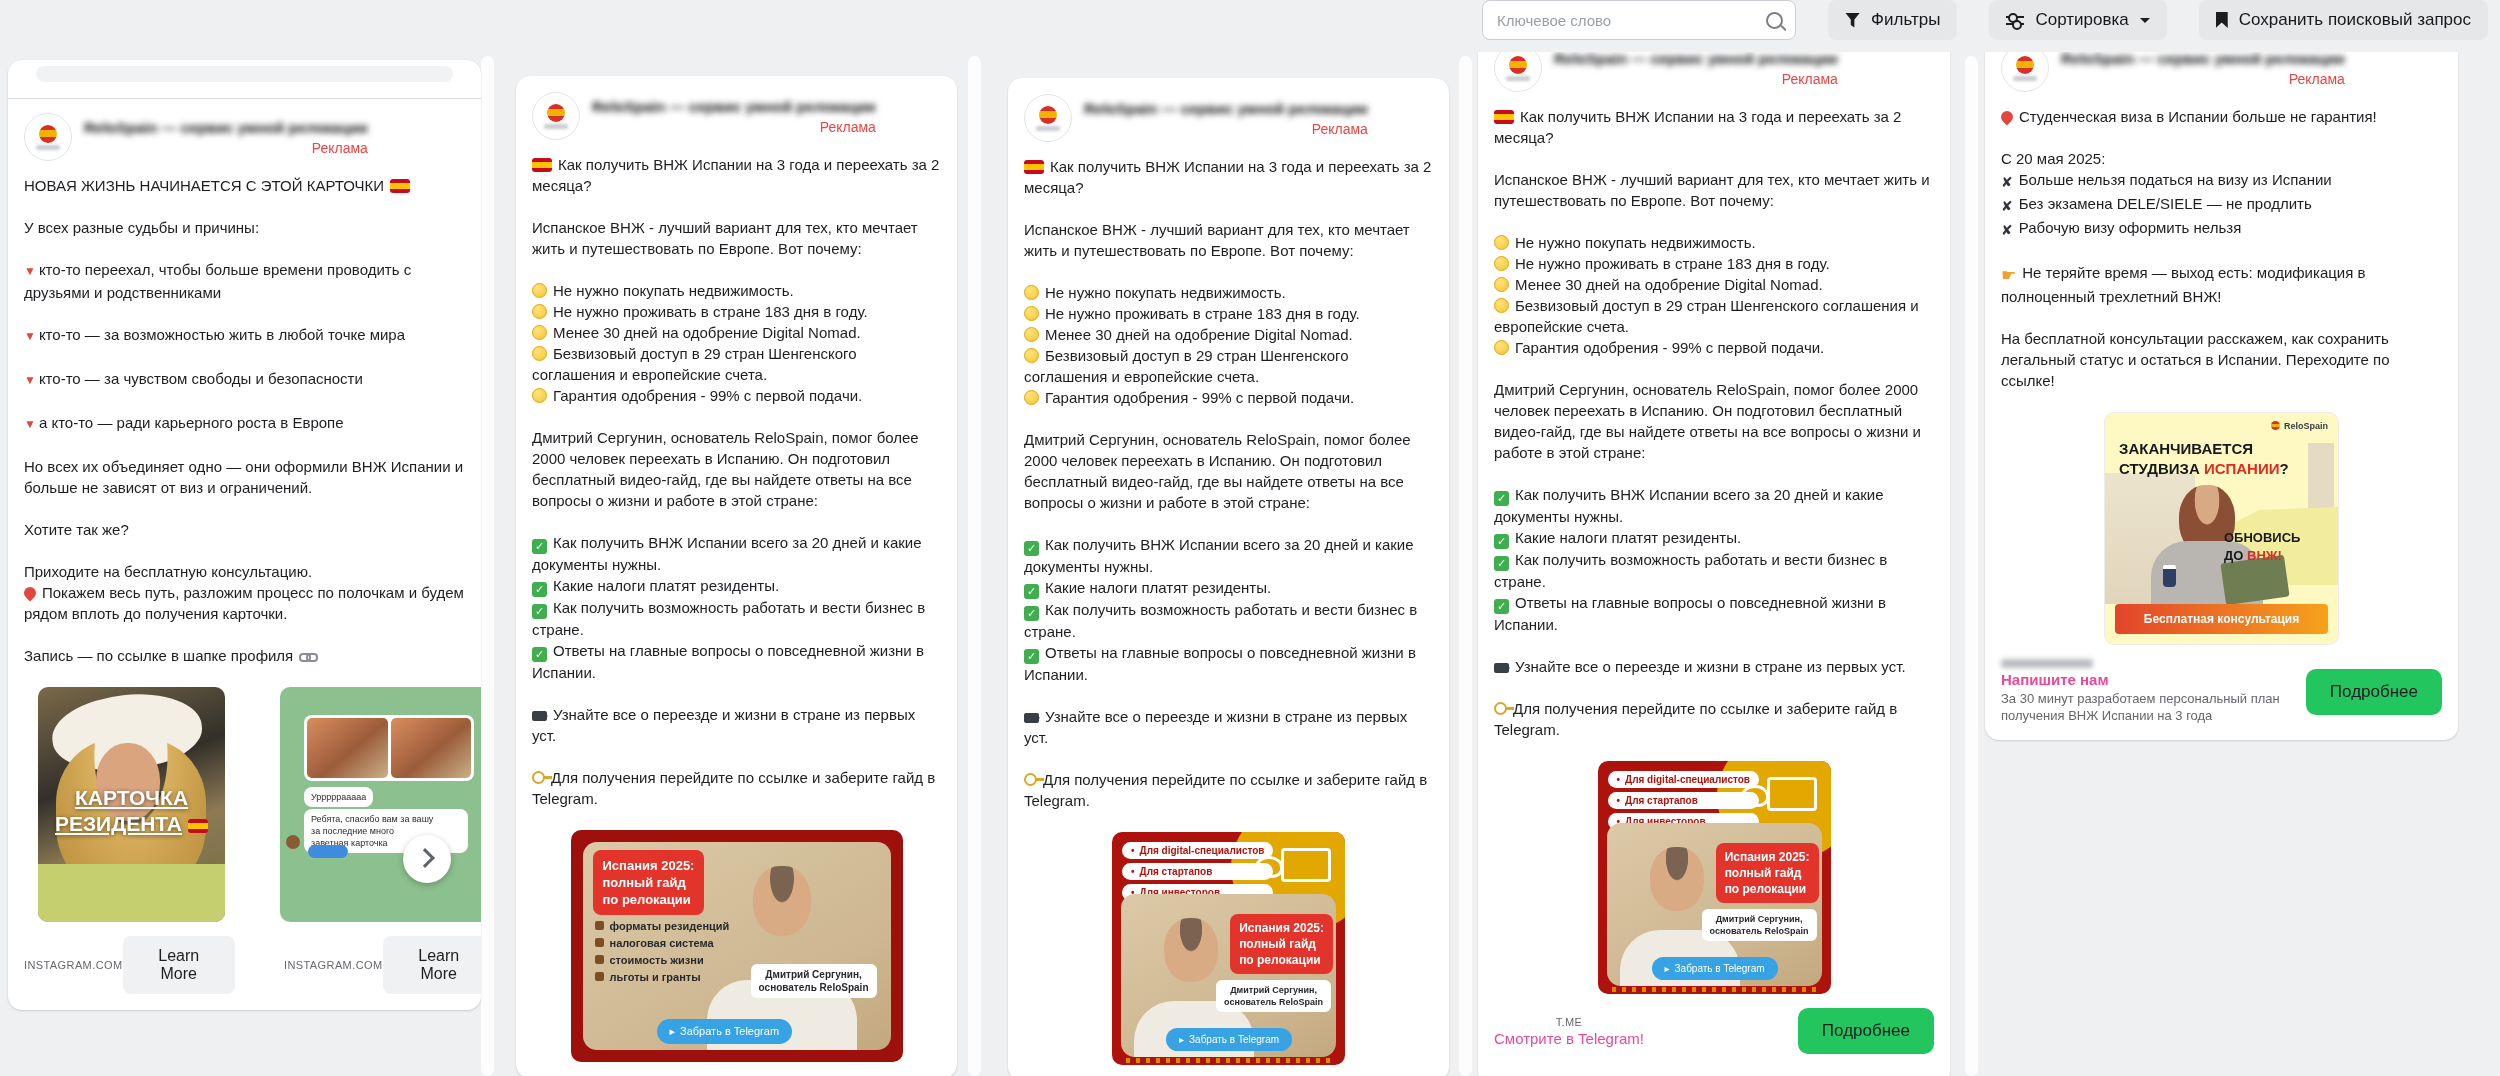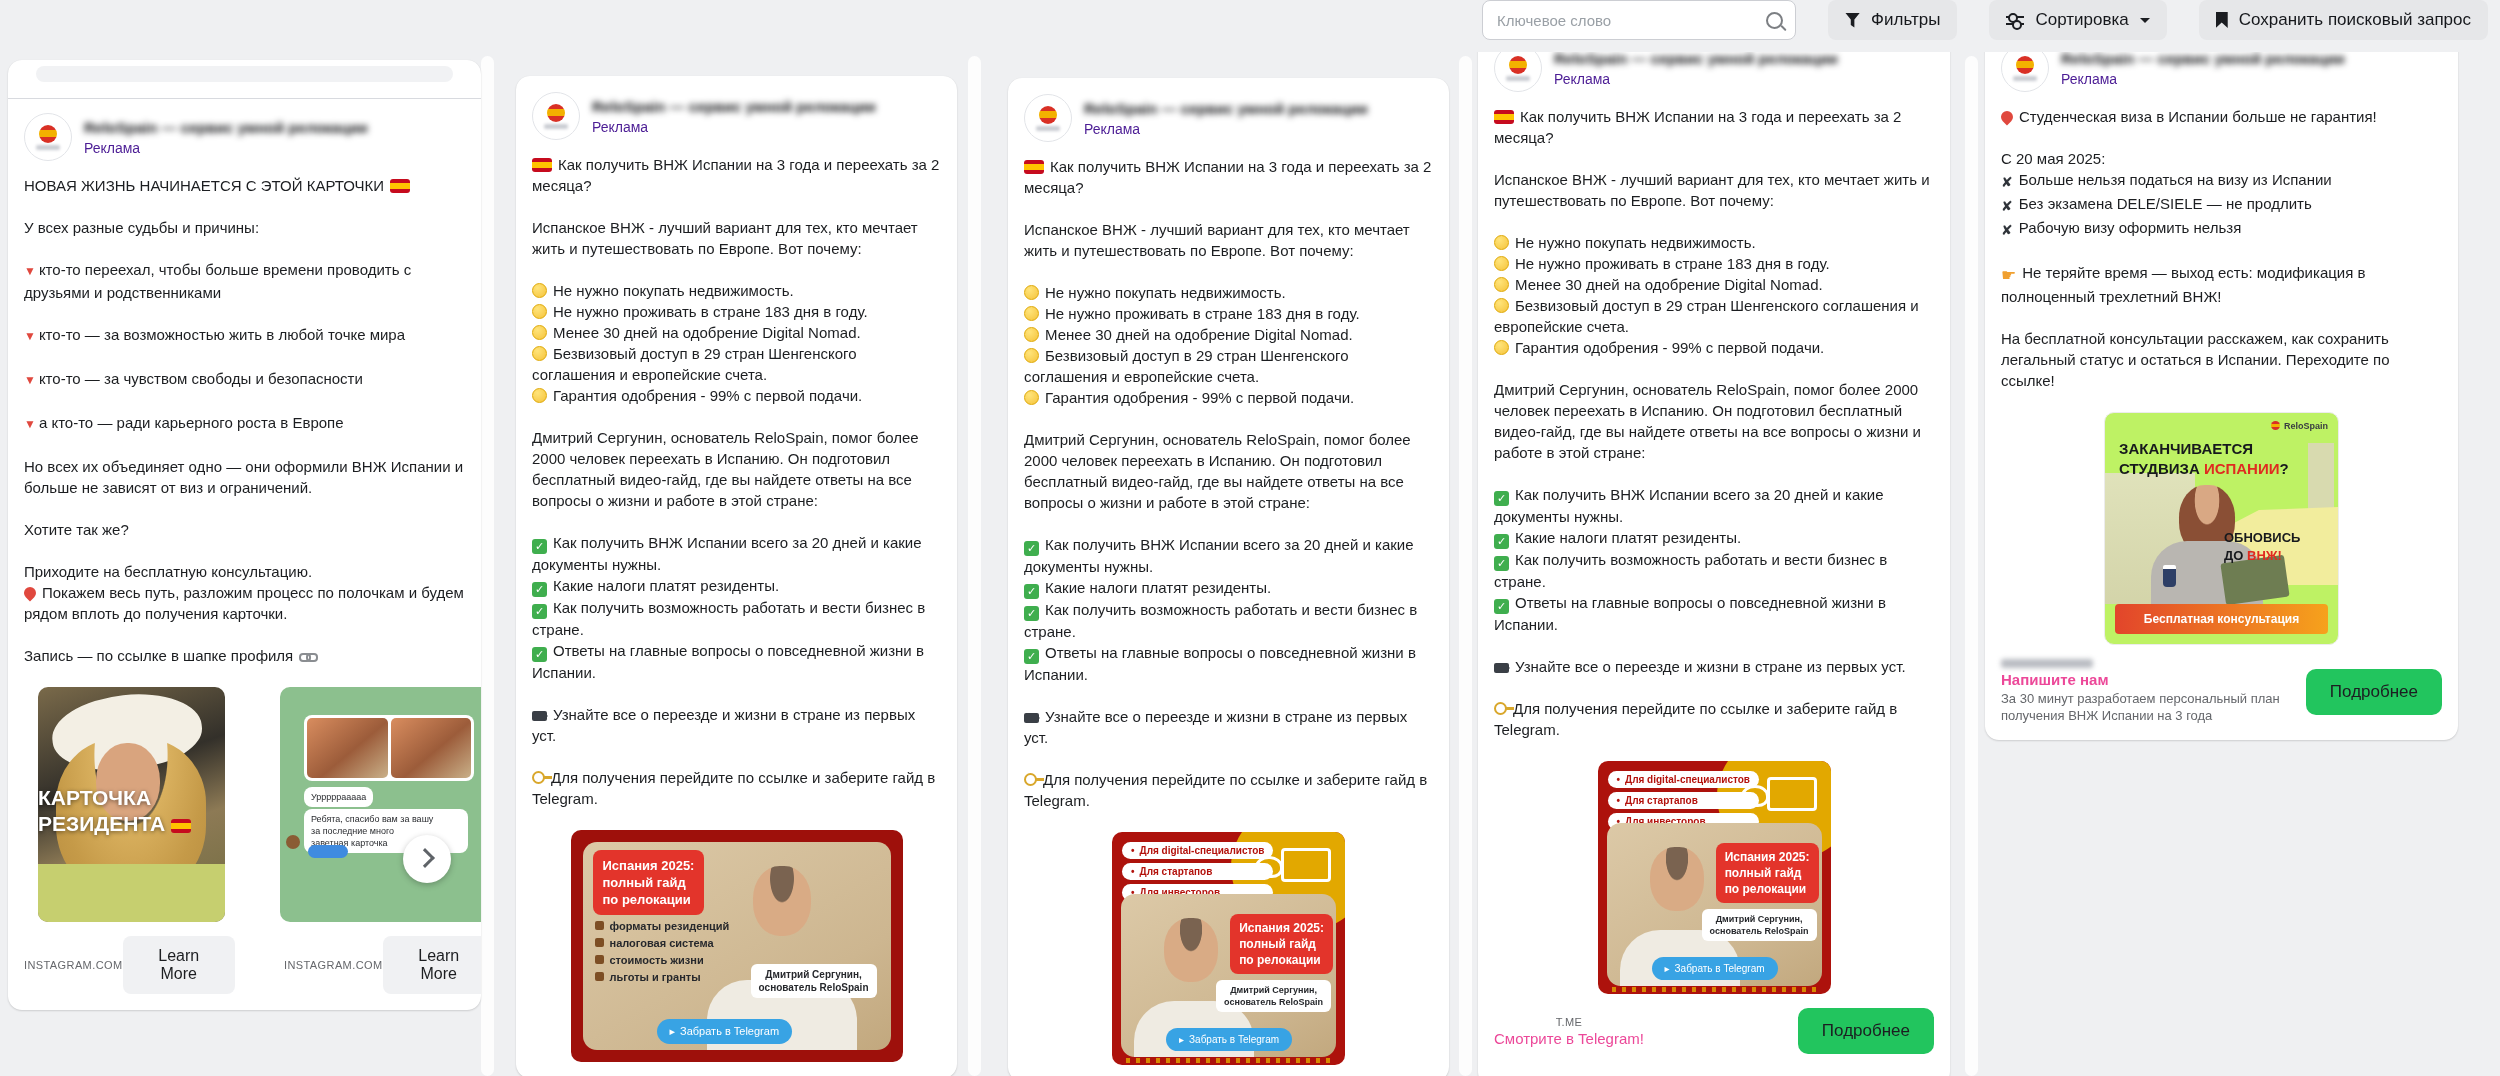--- a/index.html
+++ b/index.html
@@ -36,21 +36,21 @@
   .prev-pill{height:16px;background:#f1f2f4;border-radius:10px;margin:0 12px 16px;}
   .divider{border:none;border-top:1px solid #d8dadf;margin:0 -16px 14px;}
   
   .hdr{display:flex;align-items:center;gap:12px;margin-bottom:14px;}
   .avatar{width:48px;height:48px;border-radius:50%;border:1px solid #e2e4e8;box-sizing:border-box;
     background:#fff;display:flex;flex-direction:column;align-items:center;justify-content:center;gap:2px;flex:0 0 auto;filter:blur(.6px);}
   .avatar .dot{width:18px;height:18px;border-radius:50%;
     background:linear-gradient(180deg,#d93025 30%,#f3b100 30%,#f3b100 66%,#d93025 66%);}
   .avatar .tx{width:24px;height:5px;background:#c9ccd2;border-radius:2px;filter:blur(1.5px);}
   .page-name{font-weight:700;font-size:15px;color:#101114;filter:blur(3.4px);line-height:18px;}
-  .ad-label{font-size:14px;color:#4c1d95;margin-top:3px;}
+  .ad-label{font-size:14px;color:#ef4444;margin-top:3px;text-align:right;}
   
   .para{margin:0 0 21px;}
   .line{font-size:15px;line-height:21px;}
   .em{display:inline-block;vertical-align:-2px;margin-right:6px;}
   .em.end{margin-right:0;margin-left:6px;}
   .em-flag{width:20px;height:14px;border-radius:3px;vertical-align:-2px;
     background:linear-gradient(180deg,#c60b1e 27%,#ffc400 27%,#ffc400 73%,#c60b1e 73%);}
   .em-yc{width:15px;height:15px;border-radius:50%;border:1px solid #dfa907;box-sizing:border-box;
     background:radial-gradient(circle at 35% 30%,#ffe47a,#f5c33b);}
   .em-check{width:15px;height:15px;border-radius:3px;background:#3fae4e;color:#fff;font-size:11px;
@@ -85,22 +85,22 @@
   .car-items{display:flex;gap:45px;}
   .car-item{flex:0 0 auto;width:215px;}
   .car-img{width:187px;height:235px;border-radius:10px;margin-left:18px;position:relative;overflow:hidden;}
   .car-item:last-child .car-img{width:215px;margin-left:0;}
   .p-woman{background:linear-gradient(160deg,#7a6a4a 0%,#33302a 38%,#8d7a55 62%,#6f6b3f 100%);}
   .p-woman .hat{position:absolute;left:14px;top:8px;width:150px;height:74px;background:#f3efe4;border-radius:50% 50% 46% 46%;transform:rotate(-6deg);}
   .p-woman .face{position:absolute;left:58px;top:56px;width:64px;height:78px;background:#d9a47e;border-radius:48%;}
   .p-woman .hair{position:absolute;left:18px;top:52px;width:150px;height:160px;border-radius:40% 40% 46% 46%;
     background:radial-gradient(ellipse at 50% 10%,rgba(0,0,0,0) 34%,#d9b05e 35%,#c59a48 70%,#b98e40 100%);}
   .p-woman .top{position:absolute;left:0;right:0;bottom:0;height:58px;background:#c6cf6f;}
-  .p-woman .ovl{position:absolute;left:0;right:0;top:98px;text-align:left;color:#fff;font-weight:800;
-    font-size:21px;line-height:26px;text-shadow:0 1px 4px rgba(0,0,0,.55);}
+  .p-woman .ovl{position:absolute;left:0;right:0;top:98px;text-align:center;color:#fff;font-weight:800;
+    font-size:21px;line-height:26px;text-shadow:0 1px 4px rgba(0,0,0,.55);text-decoration:underline;}
   .p-chat{background:#8cc08e;}
   .p-chat .photos{position:absolute;left:24px;top:28px;width:170px;height:66px;background:#fff;border-radius:8px;
     display:flex;gap:3px;padding:3px;box-sizing:border-box;}
   .p-chat .ph{flex:1;border-radius:5px;background:linear-gradient(140deg,#d98d5f,#9c5c3a 55%,#c9b089);}
   .p-chat .bub{position:absolute;background:#fff;border-radius:8px;padding:4px 7px;font-size:9px;color:#2a2c30;line-height:12px;}
   .p-chat .b1{left:24px;top:100px;}
   .p-chat .b2{left:24px;top:122px;width:150px;}
   .p-chat .mini{position:absolute;left:6px;top:148px;width:14px;height:14px;border-radius:50%;background:#8a5c34;}
   .p-chat .emo{position:absolute;left:28px;top:158px;width:40px;height:13px;background:#3f8be0;border-radius:7px;}
   .next-btn{position:absolute;right:30px;top:148px;width:48px;height:48px;border-radius:50%;background:#fff;border:none;
@@ -140,21 +140,21 @@
   .g-smile .photo{position:absolute;left:9px;right:9px;top:62px;bottom:8px;border-radius:14px;
     background:linear-gradient(150deg,#dcc9a7,#cdb690 70%,#c2a87e);}
   .g-smile .g-man-head{left:52px;top:86px;width:54px;height:64px;}
   .g-smile .g-man-body{left:22px;bottom:8px;width:120px;height:56px;}
   .g-smile .g-badge{right:12px;top:82px;font-size:12px;line-height:16px;padding:6px 9px;}
   .g-smile .g-name{right:14px;top:148px;font-size:9px;line-height:12px;}
   .g-smile .g-cta{left:54px;bottom:14px;font-size:10px;}
   .g-dots{position:absolute;left:14px;right:14px;bottom:2px;height:5px;
     background:repeating-linear-gradient(90deg,#e2a800 0 4px,transparent 4px 10px);opacity:.8;}
   
-  .g-stud{width:235px;height:233px;background:#bef264;border:1px solid #ececec;box-sizing:border-box;}
+  .g-stud{width:235px;height:233px;background:#fef9c3;border:1px solid #ececec;box-sizing:border-box;}
   .g-stud .city{position:absolute;left:0;top:60px;width:90px;bottom:40px;background:linear-gradient(180deg,#e8ded0,#d9cdbb);opacity:.8;}
   .g-stud .tower{position:absolute;right:4px;top:30px;width:26px;height:120px;background:#ded3c2;opacity:.8;}
   .g-stud .logo{position:absolute;right:10px;top:8px;font-size:9px;font-weight:700;color:#3a3d42;}
   .g-stud .logo::before{content:"";display:inline-block;width:9px;height:9px;border-radius:50%;margin-right:4px;
     background:linear-gradient(180deg,#d93025 30%,#f3b100 30%,#f3b100 66%,#d93025 66%);vertical-align:-1px;}
   .g-stud .t1{position:absolute;left:14px;top:26px;font-size:15px;font-weight:800;color:#17191d;line-height:20px;}
   .g-stud .red{color:#e02b20;}
   .g-stud .torn{position:absolute;right:0;top:94px;width:152px;height:78px;background:#f2ed9d;
     clip-path:polygon(0 28%,14% 12%,30% 22%,48% 4%,100% 0,100% 100%,0 100%);}
   .g-stud .s1{position:absolute;right:18px;top:116px;font-size:13px;font-weight:800;color:#17191d;line-height:18px;text-align:left;width:96px;}

